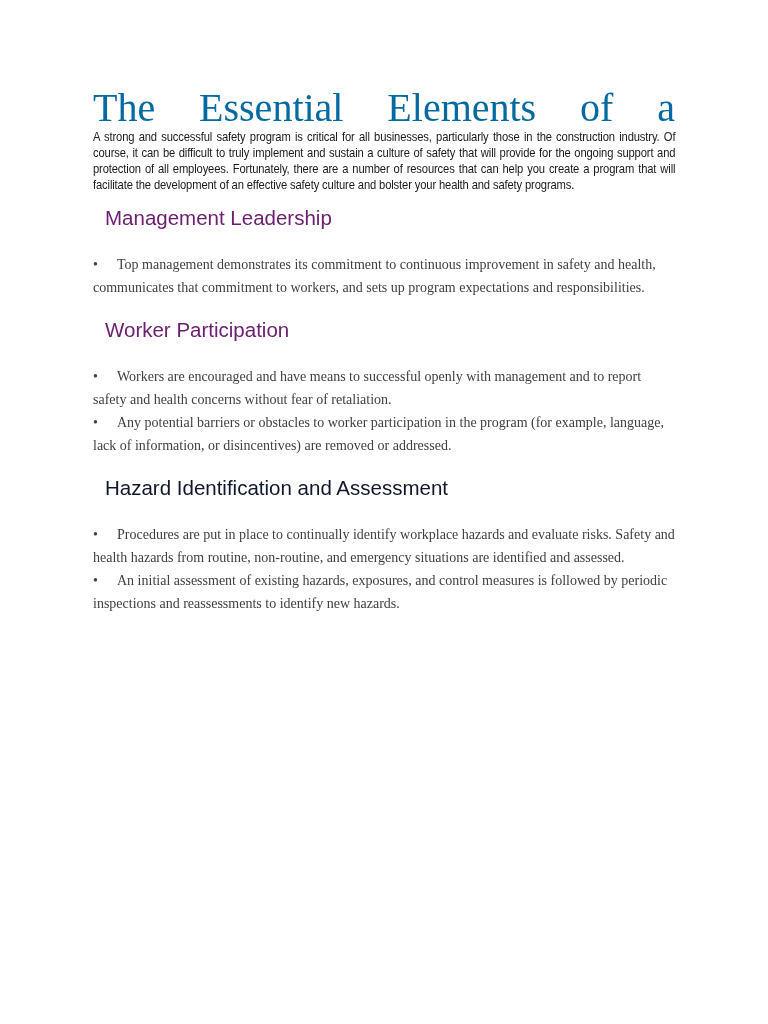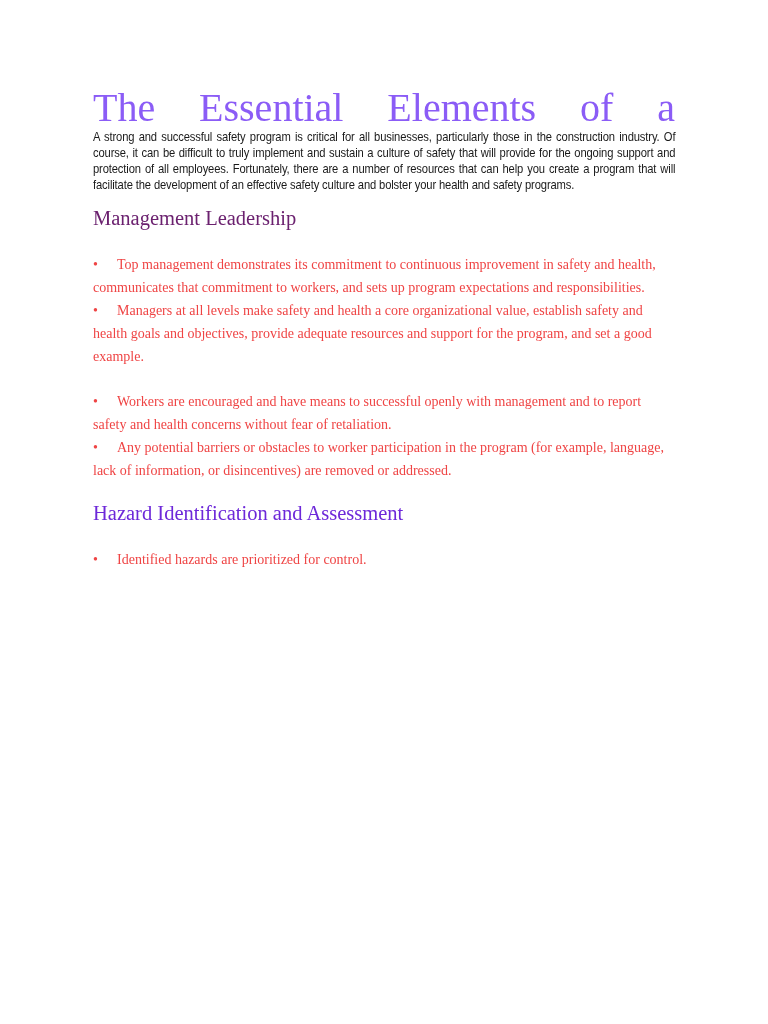--- a/index.html
+++ b/index.html
@@ -41,74 +41,75 @@
       color: #1a1a1a;
       text-align: justify;
       margin: 0;
       letter-spacing: -0.15px;
       word-spacing: 0px;
       transform: scaleX(0.92);
       transform-origin: left top;
       width: 633px;
     }
     .section-heading {
-      font-family: Liberation Serif, serif;
+      font-family: Liberation Sans, sans-serif;
       font-size: 20.5px;
       line-height: 26px;
       color: #6b216f;
       font-weight: normal;
-      margin: 0;
+      margin: 12px;
     }
     .bullets {
       list-style: none;
       margin: 0;
       padding: 0;
     }
     .bullets li {
       font-family: "Liberation Serif", serif;
       font-size: 14px;
       line-height: 23px;
-      color: #ef4444;
+      color: #404040;
       margin: 0;
       padding: 0;
     }
     .bullet-glyph {
       display: inline-block;
       width: 24px;
     }
     .sec1-h { margin-top: 12px; }
     .sec-list { margin-top: 22px; }
     .sec-h { margin-top: 18px; }
   </style>
 </head>
 <body>
 
 <div class="page">
 
-  <h1 class="doc-title" style="color: #8b5cf6;">
+  <h1 class="doc-title" style="color: #0369a1;">
     <span class="first-line">The Essential Elements of a</span>
   </h1>
 
   <p class="intro">A strong and successful safety program is critical for all businesses, particularly those in the construction industry. Of course, it can be difficult to truly implement and sustain a culture of safety that will provide for the ongoing support and protection of all employees. Fortunately, there are a number of resources that can help you create a program that will facilitate the development of an effective safety culture and bolster your health and safety programs.</p>
 
   <section>
     <h2 class="section-heading sec1-h" style="color: rgb(107, 33, 111);">Management Leadership</h2>
     <ul class="bullets sec-list">
       <li><span class="bullet-glyph">•</span><span>Top management demonstrates its commitment to continuous improvement in safety and health, communicates that commitment to workers, and sets up program expectations and responsibilities.</span></li>
-      <li><span class="bullet-glyph">•</span><span>Managers at all levels make safety and health a core organizational value, establish safety and health goals and objectives, provide adequate resources and support for the program, and set a good example.</span></li>
     </ul>
   </section>
 
   <section>
+    <h2 class="section-heading sec-h" style="color: rgb(107, 33, 111);">Worker Participation</h2>
     <ul class="bullets sec-list">
       <li><span class="bullet-glyph">•</span><span>Workers are encouraged and have means to successful openly with management and to report safety and health concerns without fear of retaliation.</span></li>
       <li><span class="bullet-glyph">•</span><span>Any potential barriers or obstacles to worker participation in the program (for example, language, lack of information, or disincentives) are removed or addressed.</span></li>
     </ul>
   </section>
 
   <section>
-    <h2 class="section-heading sec-h" style="color: #6d28d9;">Hazard Identification and Assessment</h2>
+    <h2 class="section-heading sec-h" style="color: #0f172a;">Hazard Identification and Assessment</h2>
     <ul class="bullets sec-list">
-      <li><span class="bullet-glyph">•</span><span>Identified hazards are prioritized for control.</span></li>
+      <li><span class="bullet-glyph">•</span><span>Procedures are put in place to continually identify workplace hazards and evaluate risks. Safety and health hazards from routine, non-routine, and emergency situations are identified and assessed.</span></li>
+      <li><span class="bullet-glyph">•</span><span>An initial assessment of existing hazards, exposures, and control measures is followed by periodic inspections and reassessments to identify new hazards.</span></li>
     </ul>
   </section>
 
 </div>
 
 </body></html>

